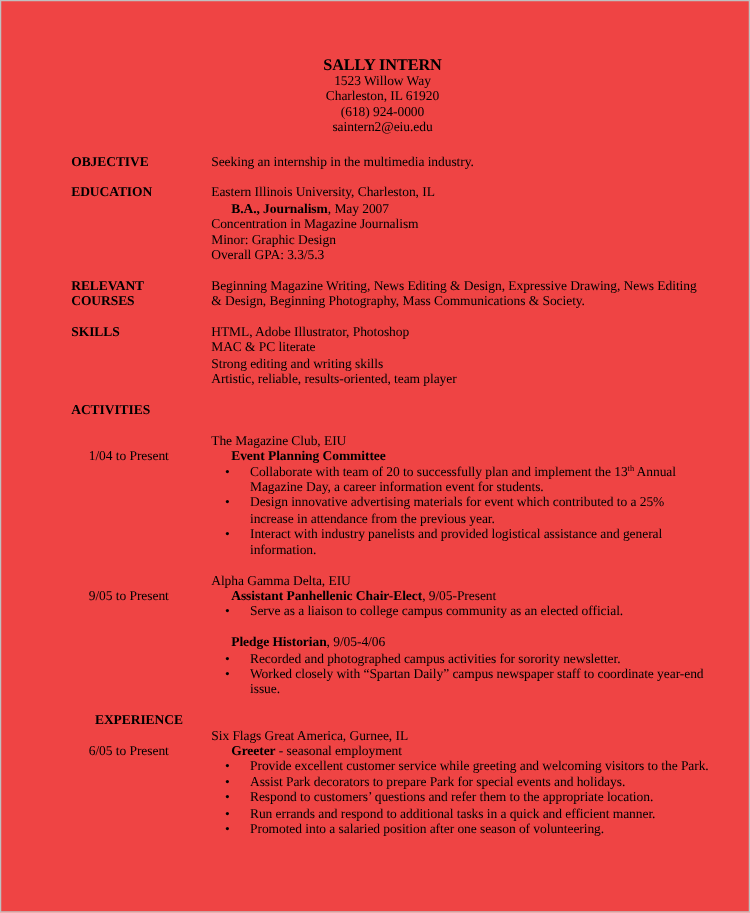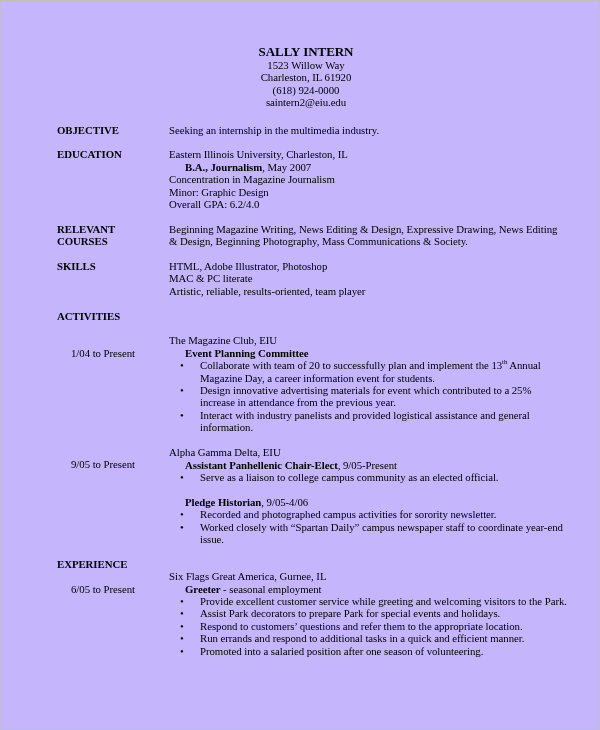--- a/index.html
+++ b/index.html
@@ -5,32 +5,32 @@
   * { margin: 0; padding: 0; box-sizing: border-box; }
   html, body { background: #ffffff; }
   body {
     width: 600px; height: 730px;
     font-family: "Liberation Serif", "DejaVu Serif", serif;
     color: #000;
   }
   .page {
     --lh: 12.4px;
     width: 600px; height: 730px;
-    background: #c4b5fd;
+    background: #ef4444;
     border: 1px solid #c0c0c0;
     padding: 44px 31px 0 56px;
     font-size: 10.8px;
     line-height: var(--lh);
     letter-spacing: -0.05px;
     overflow: hidden;
   }
   .header { text-align: center; margin-bottom: 15px; margin-right: 13px; }
   .header .name { font-weight: bold; font-size: 13px; line-height: 14px; }
   .row { display: grid; grid-template-columns: 112px 1fr; margin-bottom: var(--lh); }
-  .row.tight { margin-bottom: 0; }
+  .row.tight { margin-bottom: 0; margin-left: 19px; }
   .label { font-weight: bold; padding-right: 20px; }
   .label.date { font-weight: normal; padding-top: var(--lh); text-align: center; }
   .b { font-weight: bold; margin-left: 16px; }
   ul.bullets { list-style: none; }
   ul.bullets li { position: relative; padding-left: 31px; }
   ul.bullets li::before {
     content: "\2022";
     position: absolute; left: 11px; top: 0;
   }
   .sub-role { margin-top: var(--lh); }
@@ -58,38 +58,39 @@
   </section>
 
   <section>
     <div class="row">
       <div class="label">EDUCATION</div>
       <div class="content">
         <div>Eastern Illinois University, Charleston, IL</div>
         <div><span class="b">B.A., Journalism</span><span>, May 2007</span></div>
         <div>Concentration in Magazine Journalism</div>
         <div>Minor: Graphic Design</div>
-        <div>Overall GPA: 6.2/4.0</div>
+        <div>Overall GPA: 3.3/5.3</div>
       </div>
     </div>
   </section>
 
   <section>
     <div class="row">
       <div class="label">RELEVANT COURSES</div>
       <div class="content">Beginning Magazine Writing, News Editing &amp; Design, Expressive Drawing, News Editing &amp; Design, Beginning Photography, Mass Communications &amp; Society.</div>
     </div>
   </section>
 
   <section>
     <div class="row">
       <div class="label">SKILLS</div>
       <div class="content">
         <div>HTML, Adobe Illustrator, Photoshop</div>
         <div>MAC &amp; PC literate</div>
+        <div>Strong editing and writing skills</div>
         <div>Artistic, reliable, results-oriented, team player</div>
       </div>
     </div>
   </section>
 
   <section>
     <div class="row">
       <div class="label">ACTIVITIES</div>
       <div class="content"></div>
     </div>

